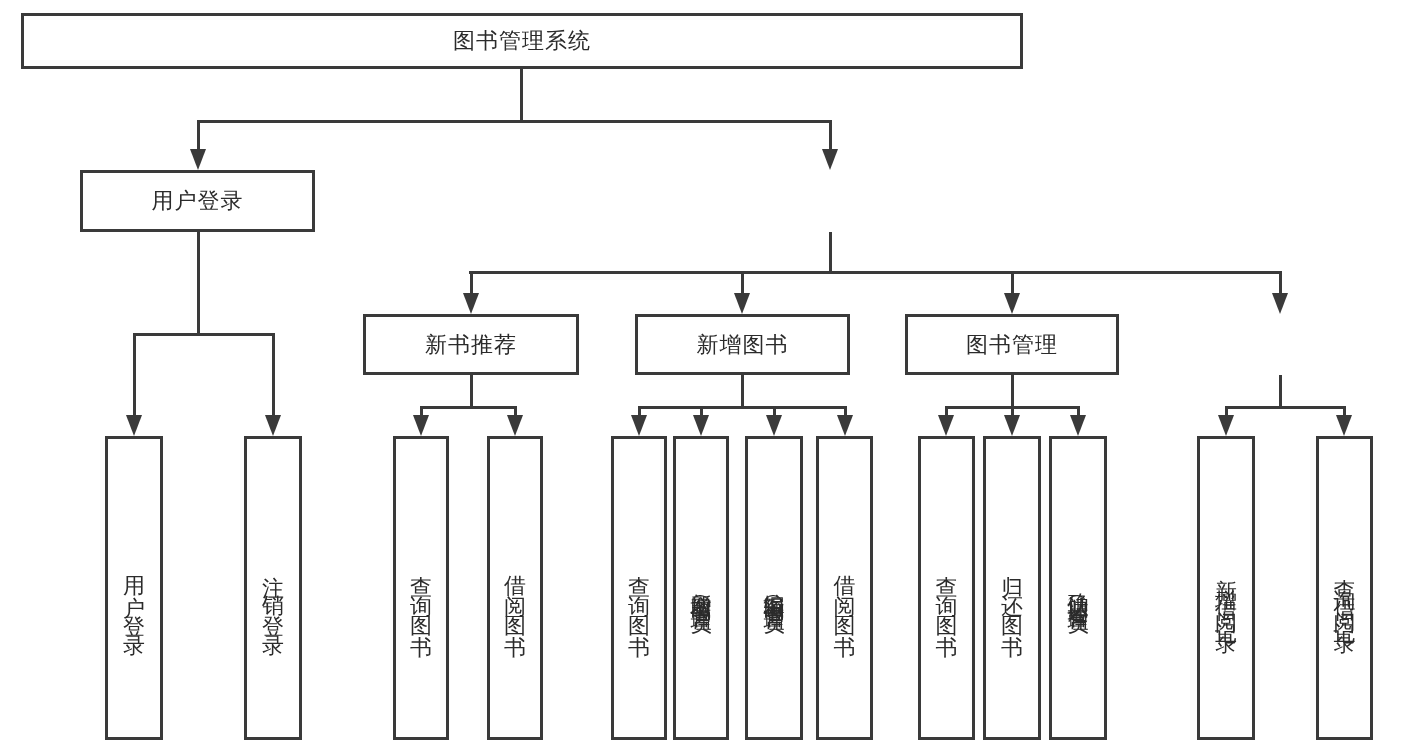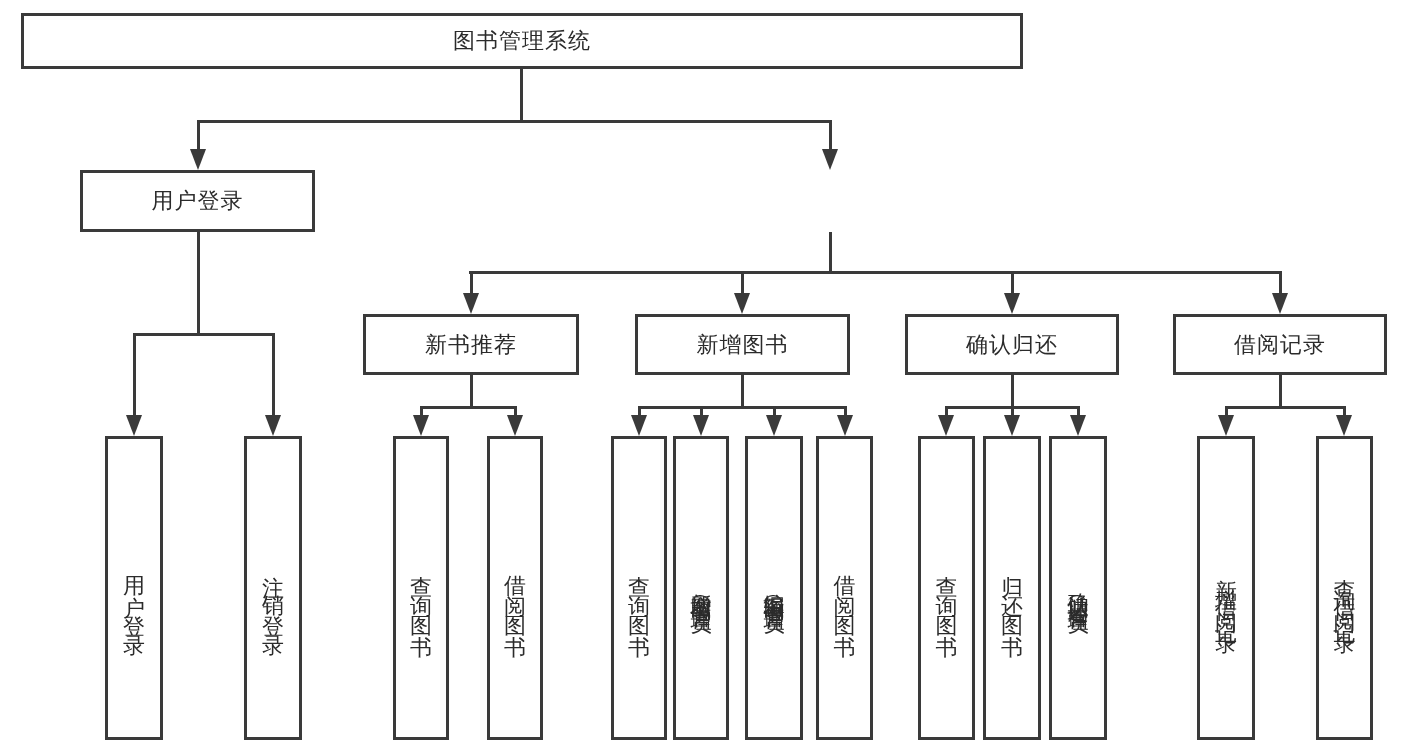--- a/index.html
+++ b/index.html
@@ -39,22 +39,21 @@
 <body>
 
 <div id="canvas">
 
   <div class="box" style="left:21px; top:13px; width:1002px; height:56px;">图书管理系统</div>
 
   <div class="box" style="left:80px; top:170px; width:235px; height:62px;">用户登录</div>
 
   <div class="box" style="left:363px; top:314px; width:216px; height:61px;">新书推荐</div>
   <div class="box" style="left:635px; top:314px; width:215px; height:61px;">新增图书</div>
-  <div class="box" style="left:905px; top:314px; width:214px; height:61px;">确认归还</div>
-  <div class="box" style="left:1173px; top:314px; width:214px; height:61px;">借阅记录</div>
+  <div class="box" style="left:905px; top:314px; width:214px; height:61px;">图书管理</div>
 
   <div class="box leaf ls4" style="left:105px; top:436px; width:58px; height:304px;">用户登录</div>
   <div class="box leaf ls4" style="left:244px; top:436px; width:58px; height:304px;">注销登录</div>
 
   <div class="box leaf ls4" style="left:393px; top:436px; width:56px; height:304px;">查询图书</div>
   <div class="box leaf ls4" style="left:487px; top:436px; width:56px; height:304px;">借阅图书</div>
 
   <div class="box leaf ls4" style="left:611px; top:436px; width:56px; height:304px;">查询图书</div>
   <div class="box leaf ls9" style="left:673px; top:436px; width:56px; height:304px;">新增图书（管理员）</div>
   <div class="box leaf ls9" style="left:745px; top:436px; width:58px; height:304px;">编辑图书（管理员）</div>

